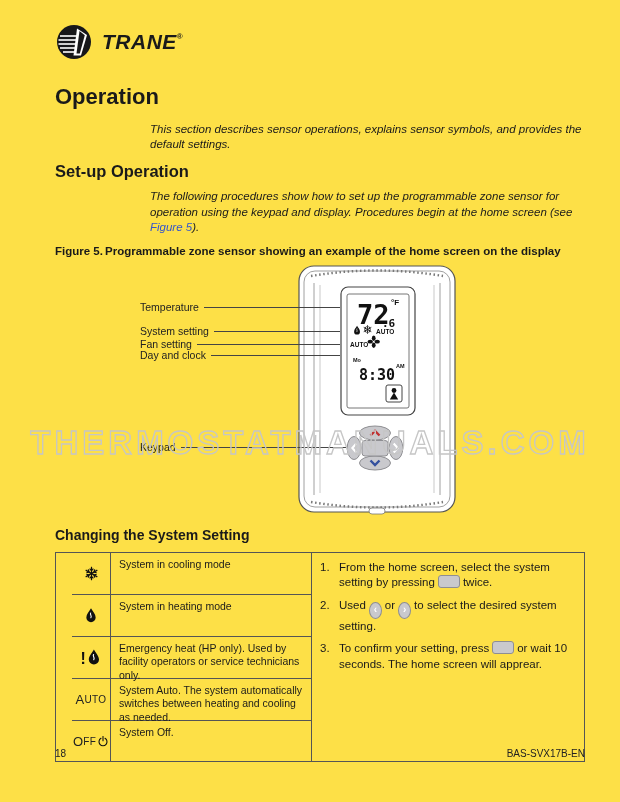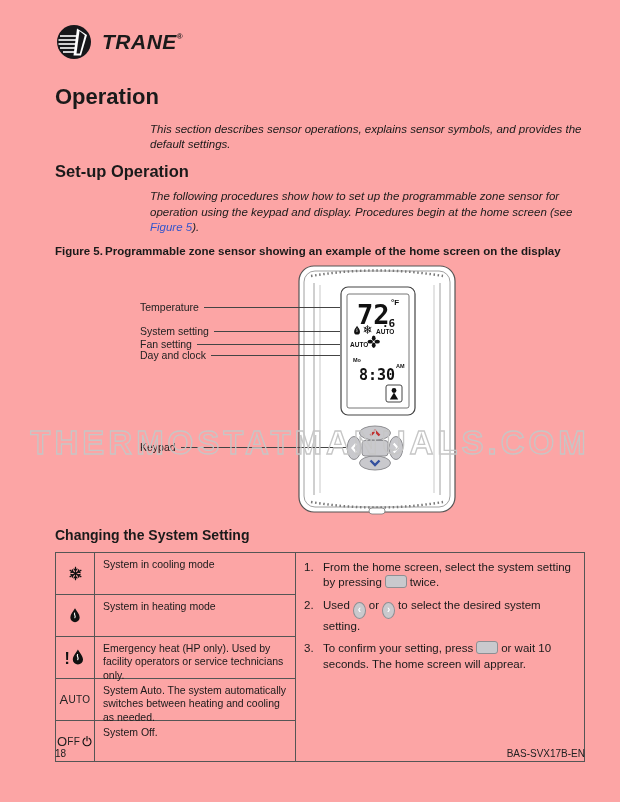--- a/index.html
+++ b/index.html
@@ -1,16 +1,16 @@
 <!DOCTYPE html>
 <html><head>
 <meta charset="utf-8">
 <style>
   html,body{margin:0;padding:0;background:#e8e8e8;}
-  .page{position:relative;width:620px;height:802px;background:#fca5a5;margin:0 auto;
+  .page{position:relative;width:620px;height:802px;background:#fde047;margin:0 auto;
         font-family:"Liberation Sans",sans-serif;color:#1a1a1a;overflow:hidden;}
   .content{position:absolute;inset:0;padding:22px 35px 0 55px;box-sizing:border-box;}
 
   
   .logo{display:flex;align-items:center;gap:9px;height:40px;}
   .logo-text{font-size:21px;font-weight:bold;font-style:italic;letter-spacing:.5px;}
   .logo-reg{font-size:8px;vertical-align:10px;font-style:normal;}
 
   h1{font-size:22px;margin:22px 0 12px;font-weight:bold;}
   h2{font-size:16.5px;margin:2px 0 8px;font-weight:bold;}
@@ -28,21 +28,21 @@
              font-size:10.5px;color:#222;}
   .fig-label .txt{white-space:nowrap;padding-right:5px;margin-left:auto;}
   .fig-label .lead{flex:1;border-top:1px solid #444;height:0;margin-top:1px;}
 
   
   .watermark{position:absolute;left:0;right:0;top:386px;text-align:center;white-space:nowrap;
              font-size:33px;font-weight:bold;letter-spacing:4px;color:transparent;
              -webkit-text-stroke:1.3px #c6c6c6;pointer-events:none;z-index:5;margin-top:38px;}
 
   
-  .sys-table{display:flex;border:1.2px solid #555;width:530px;box-sizing:border-box;margin-top:8px;}
+  .sys-table{display:flex;border:1.2px solid #555;width:530px;box-sizing:border-box;margin-top:8px;padding-left:16px;}
   .t-left{width:240px;border-right:1.2px solid #555;box-sizing:border-box;display:flex;flex-direction:column;}
   .t-row{display:flex;border-bottom:1px solid #555;flex:1;}
   .t-row:last-child{border-bottom:none;}
   .t-icon{width:38px;border-right:1px solid #555;display:flex;align-items:center;justify-content:center;flex:none;}
   .t-desc{flex:1;padding:5px 8px 4px;font-size:10.5px;line-height:1.28;}
   .r1{min-height:34px}.r2{min-height:36px}.r3{min-height:38px}.r4{min-height:38px}.r5{min-height:36px}
   .mode-label{font-size:10px;letter-spacing:.3px;color:#222;display:flex;align-items:center;}
   .mode-label .cap{font-size:13px;}
   .t-steps{flex:1;padding:7px 8px;font-size:11.5px;line-height:1.35;}
   .step{display:flex;margin-bottom:7px;}

